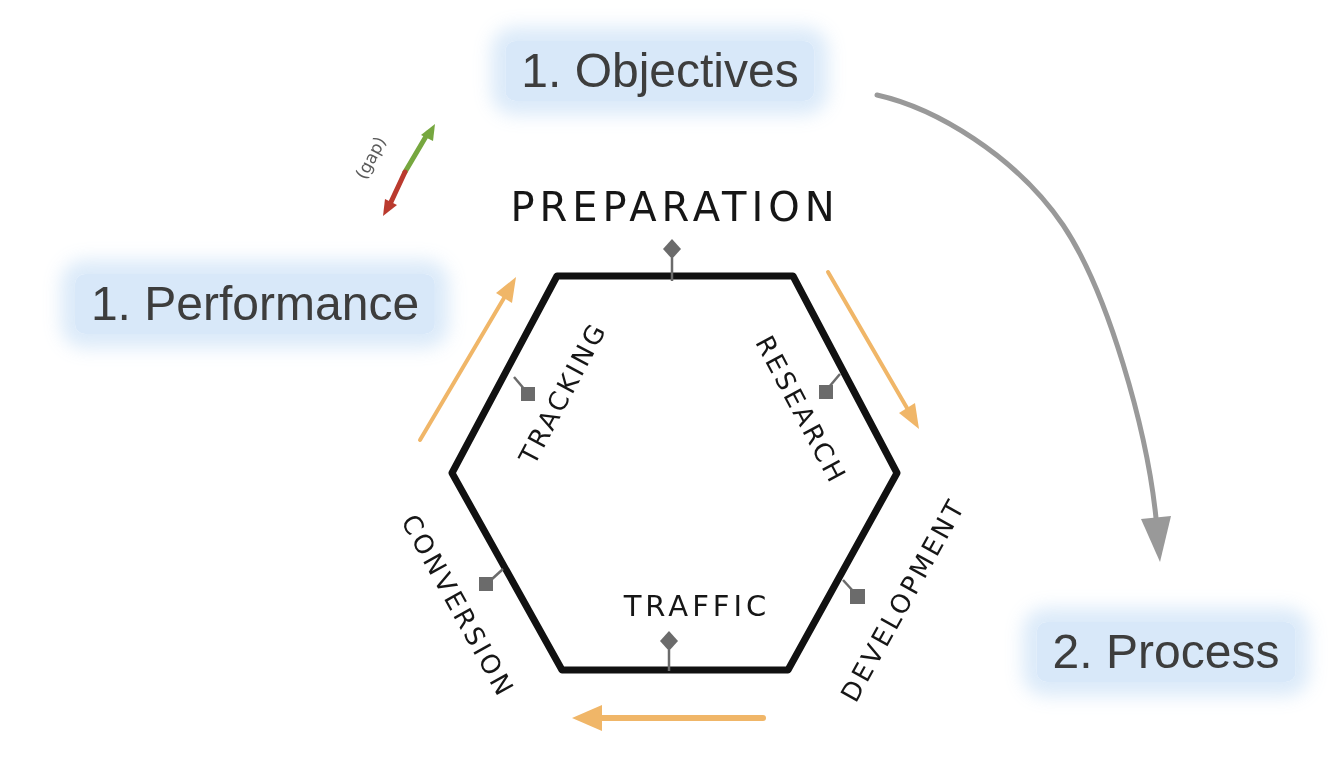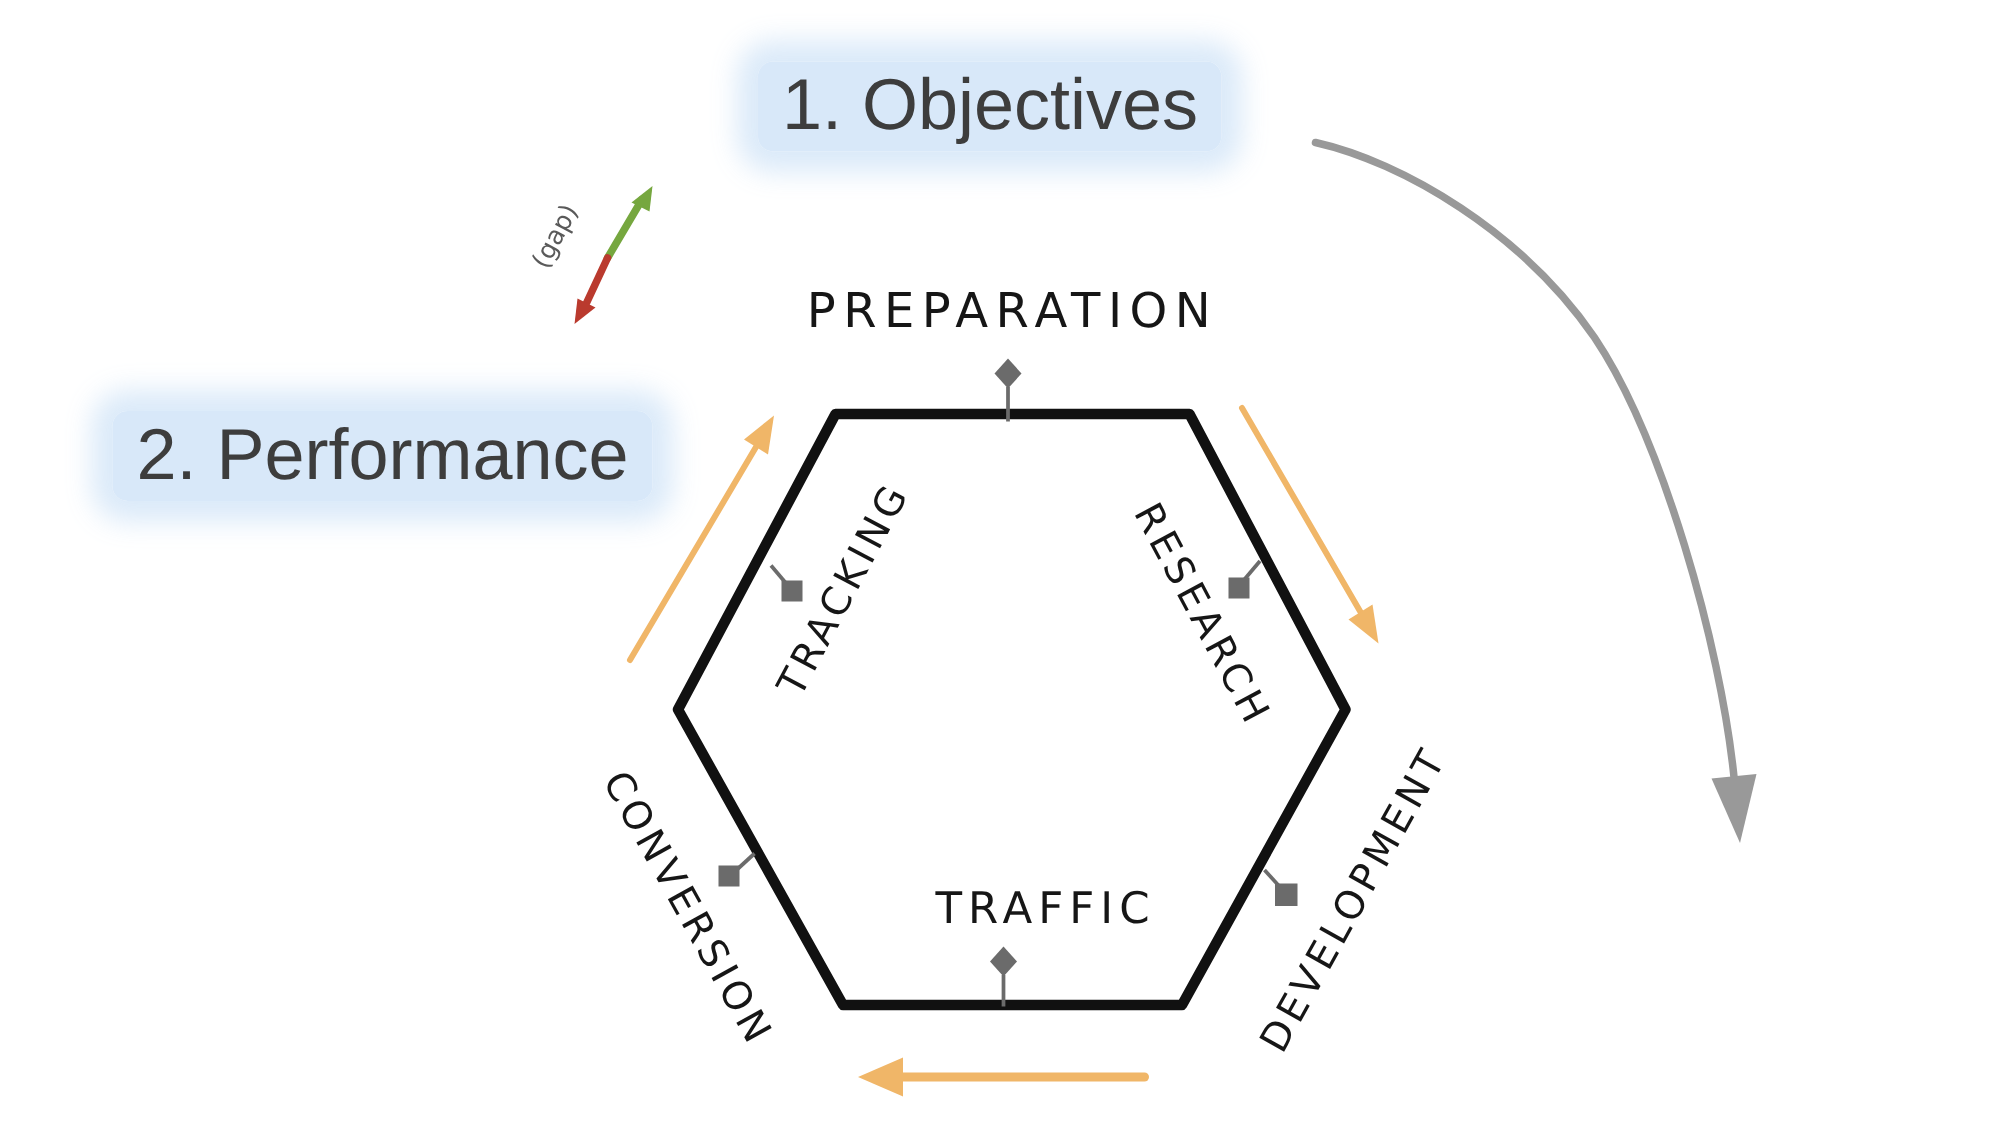--- a/index.html
+++ b/index.html
@@ -96,25 +96,26 @@
       <line x1="503" y1="569" x2="491" y2="580" stroke-width="2.5"></line>
       <rect x="479" y="577" width="14" height="14" stroke="none"></rect>
     </g>
     <g fill="#6b6b6b" stroke="#6b6b6b">
       <line x1="843" y1="580" x2="853" y2="591" stroke-width="2.5"></line>
       <rect x="850" y="589" width="15" height="15" stroke="none"></rect>
     </g>
   </svg>
 
   <div class="step-label" style="left:660px; top:71px;">1. Objectives</div>
-  <div class="step-label" style="left:255px; top:304px;">2. Performance</div>
+  <div class="step-label" style="left:1166px; top:652px;">2. Process</div>
+  <div class="step-label" style="left:255px; top:304px;">1. Performance</div>
 
   <div class="gap-label" style="left:371px; top:158px;">(gap)</div>
 
-  <div class="stage-label" style="left:675px; top:207px; font-size:32px; letter-spacing:5px; transform:translate(-50%,-50%);">PREPARATION</div>
+  <div class="stage-label" style="left:675px; top:207px; font-size:40px; letter-spacing:5px; transform:translate(-50%,-50%);">PREPARATION</div>
 
   <div class="stage-label" style="left:801px; top:410px; font-size:26px; letter-spacing:3px; transform:translate(-50%,-50%) rotate(62deg);">RESEARCH</div>
 
   <div class="stage-label" style="left:903px; top:600px; font-size:26px; letter-spacing:3px; transform:translate(-50%,-50%) rotate(-61deg);">DEVELOPMENT</div>
 
   <div class="stage-label" style="left:697px; top:606px; font-size:29px; letter-spacing:4px; transform:translate(-50%,-50%);">TRAFFIC</div>
 
   <div class="stage-label" style="left:458px; top:606px; font-size:26px; letter-spacing:3px; transform:translate(-50%,-50%) rotate(61deg);">CONVERSION</div>
 
   <div class="stage-label" style="left:563px; top:393px; font-size:26px; letter-spacing:3px; transform:translate(-50%,-50%) rotate(-62deg);">TRACKING</div>

